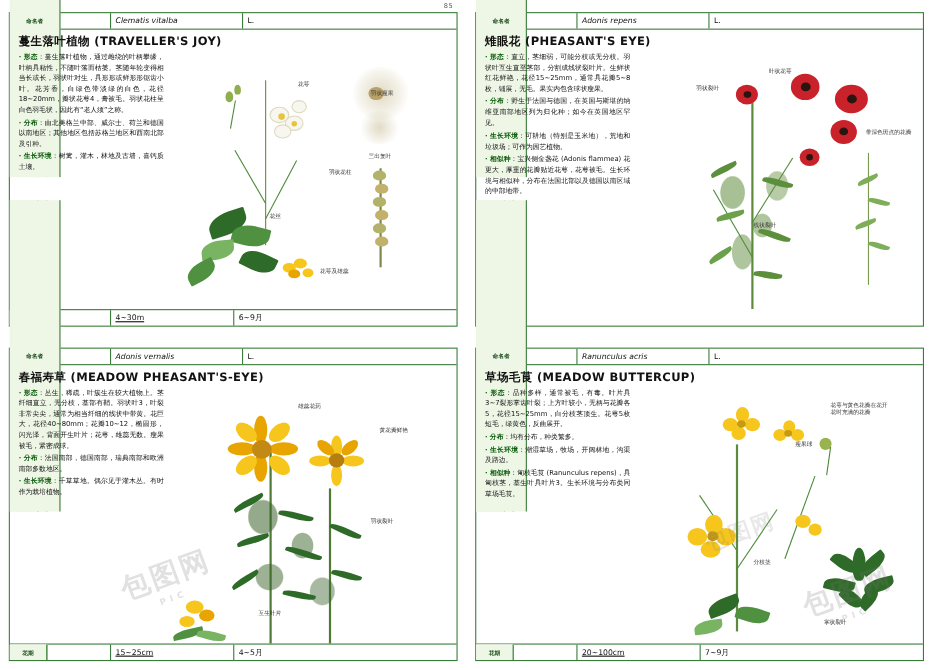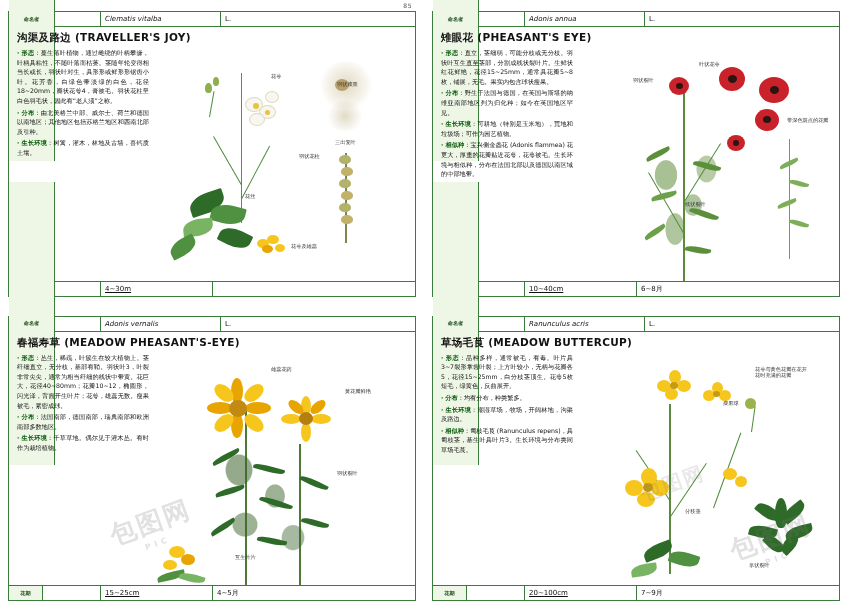--- a/index.html
+++ b/index.html
@@ -185,21 +185,21 @@
     <div class="bar">
       <div class="cell lbl w-lbl-1">科</div>
       <div class="cell val w-val-1">毛茛科</div>
       <div class="cell lbl w-lbl-2">种</div>
       <div class="cell val sci w-val-2">Clematis vitalba</div>
       <div class="cell lbl w-lbl-3">命名者</div>
       <div class="cell val w-val-3 last">L.</div>
     </div>
 
     <div class="body">
-      <div class="title">沟渠及路边 (TRAVELLER'S JOY)</div>
+      <div class="title">蔓生落叶植物 (TRAVELLER'S JOY)</div>
 
       <div class="textcol">
         <p><span class="bullet">·</span> <span class="h">形态</span>：<span>蔓生落叶植物，通过雌绕的叶柄攀缘，叶柄具粘性，不随叶落而枯萎。茎随年轮变得相当长或长，羽状叶对生，具形形或鲜形形锯齿小叶。花芳香，白绿色带淡绿的白色，花径18~20mm，瓣状花萼4，膏被毛。羽状花柱呈白色羽毛状，因此有“老人须”之称。</span></p>
         <p><span class="bullet">·</span> <span class="h">分布</span>：<span>由北美格兰中部、威尔士、荷兰和德国以南地区；其他地区包括苏格兰地区和西南北部及引种。</span></p>
         <p><span class="bullet">·</span> <span class="h">生长环境</span>：<span>树篱，灌木，林地及古墙，喜钙质土壤。</span></p>
       </div>
 
       <div class="art">
 
         <div class="stem" style="left:92px;top:30px;height:150px;width:1.4px;background:#6b8a3a;"></div>
@@ -250,33 +250,34 @@
         <div class="lbl" style="left:142px;top:200px;">花萼及雄蕊</div>
       </div>
     </div>
 
     <div class="bar footer">
       <div class="cell lbl f-lbl-1">习性</div>
       <div class="cell val f-val-1">攀援木本</div>
       <div class="cell lbl f-lbl-2">高度</div>
       <div class="cell val f-val-2">4~30m</div>
       <div class="cell lbl f-lbl-3">花期</div>
+      <div class="cell val f-val-3 last">6~9月</div>
     </div>
   </div>
 </div>
 
 <div class="page" id="pg-tr">
   <div class="folio left">84</div>
   <div class="card">
 
     <div class="bar">
       <div class="cell lbl w-lbl-1">科</div>
       <div class="cell val w-val-1">毛茛科</div>
       <div class="cell lbl w-lbl-2">种</div>
-      <div class="cell val sci w-val-2">Adonis annua</div>
+      <div class="cell val sci w-val-2">Adonis repens</div>
       <div class="cell lbl w-lbl-3">命名者</div>
       <div class="cell val w-val-3 last">L.</div>
     </div>
 
     <div class="body">
       <div class="title">雉眼花 (PHEASANT'S EYE)</div>
 
       <div class="textcol">
         <p><span class="bullet">·</span> <span class="h">形态</span>：<span>直立，茎细弱，可能分枝或无分枝。羽状叶互生直至茎部，分割成线状裂叶片。生鲜状红花鲜艳，花径15~25mm，通常具花瓣5~8枚，铺展，无毛。果实内包含球状瘦果。</span></p>
         <p><span class="bullet">·</span> <span class="h">分布</span>：<span>野生于法国与德国，在英国与斯堪的纳维亚南部地区列为归化种；如今在英国地区罕见。</span></p>
@@ -324,28 +325,20 @@
         <div class="leaf" style="left:204px;top:158px;width:20px;height:5px;transform:rotate(-18deg);background:#7fae5a;"></div>
         <div class="leaf" style="left:216px;top:178px;width:20px;height:5px;transform:rotate(20deg);background:#7fae5a;"></div>
 
         <div class="lbl" style="left:126px;top:18px;">叶状花萼</div>
         <div class="lbl" style="left:60px;top:34px;">羽状裂叶</div>
         <div class="lbl" style="left:214px;top:74px;">带深色斑点的花瓣</div>
         <div class="lbl" style="left:112px;top:158px;">线状裂叶</div>
       </div>
     </div>
 
-    <div class="bar footer">
-      <div class="cell lbl f-lbl-1">习性</div>
-      <div class="cell val f-val-1">一年生</div>
-      <div class="cell lbl f-lbl-2">高度</div>
-      <div class="cell val f-val-2">10~40cm</div>
-      <div class="cell lbl f-lbl-3">花期</div>
-      <div class="cell val f-val-3 last">6~8月</div>
-    </div>
   </div>
 </div>
 
 <div class="page" id="pg-bl">
   <div class="card">
 
     <div class="bar">
       <div class="cell lbl w-lbl-1">科</div>
       <div class="cell val w-val-1">毛茛科</div>
       <div class="cell lbl w-lbl-2">种</div>

